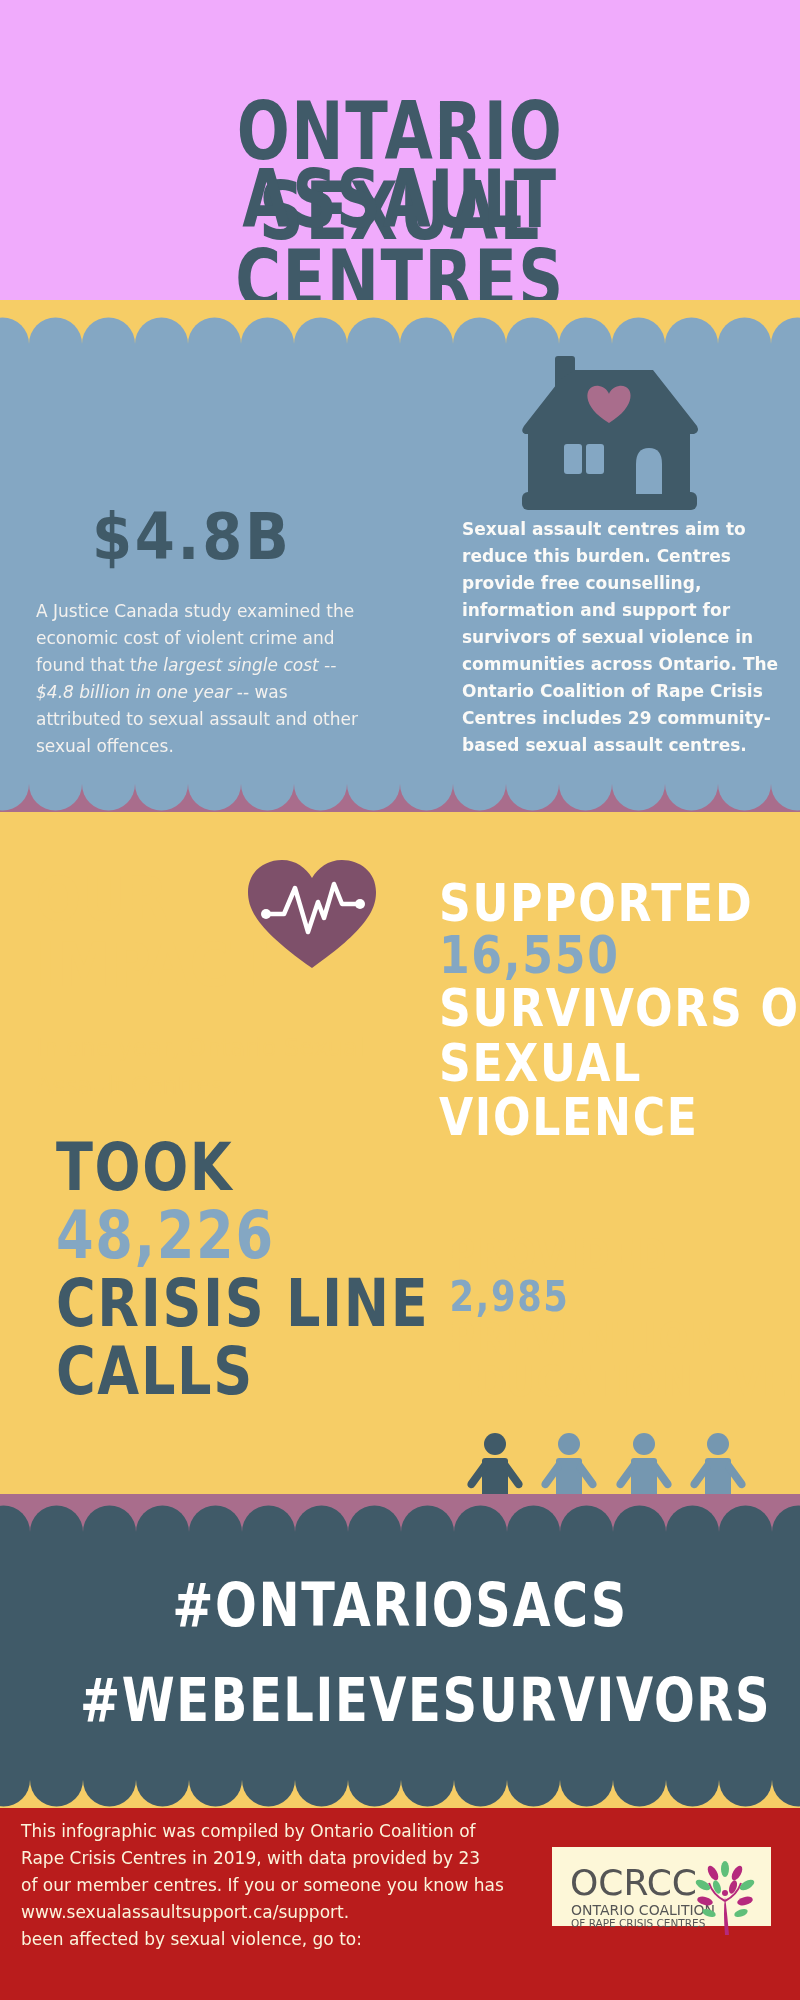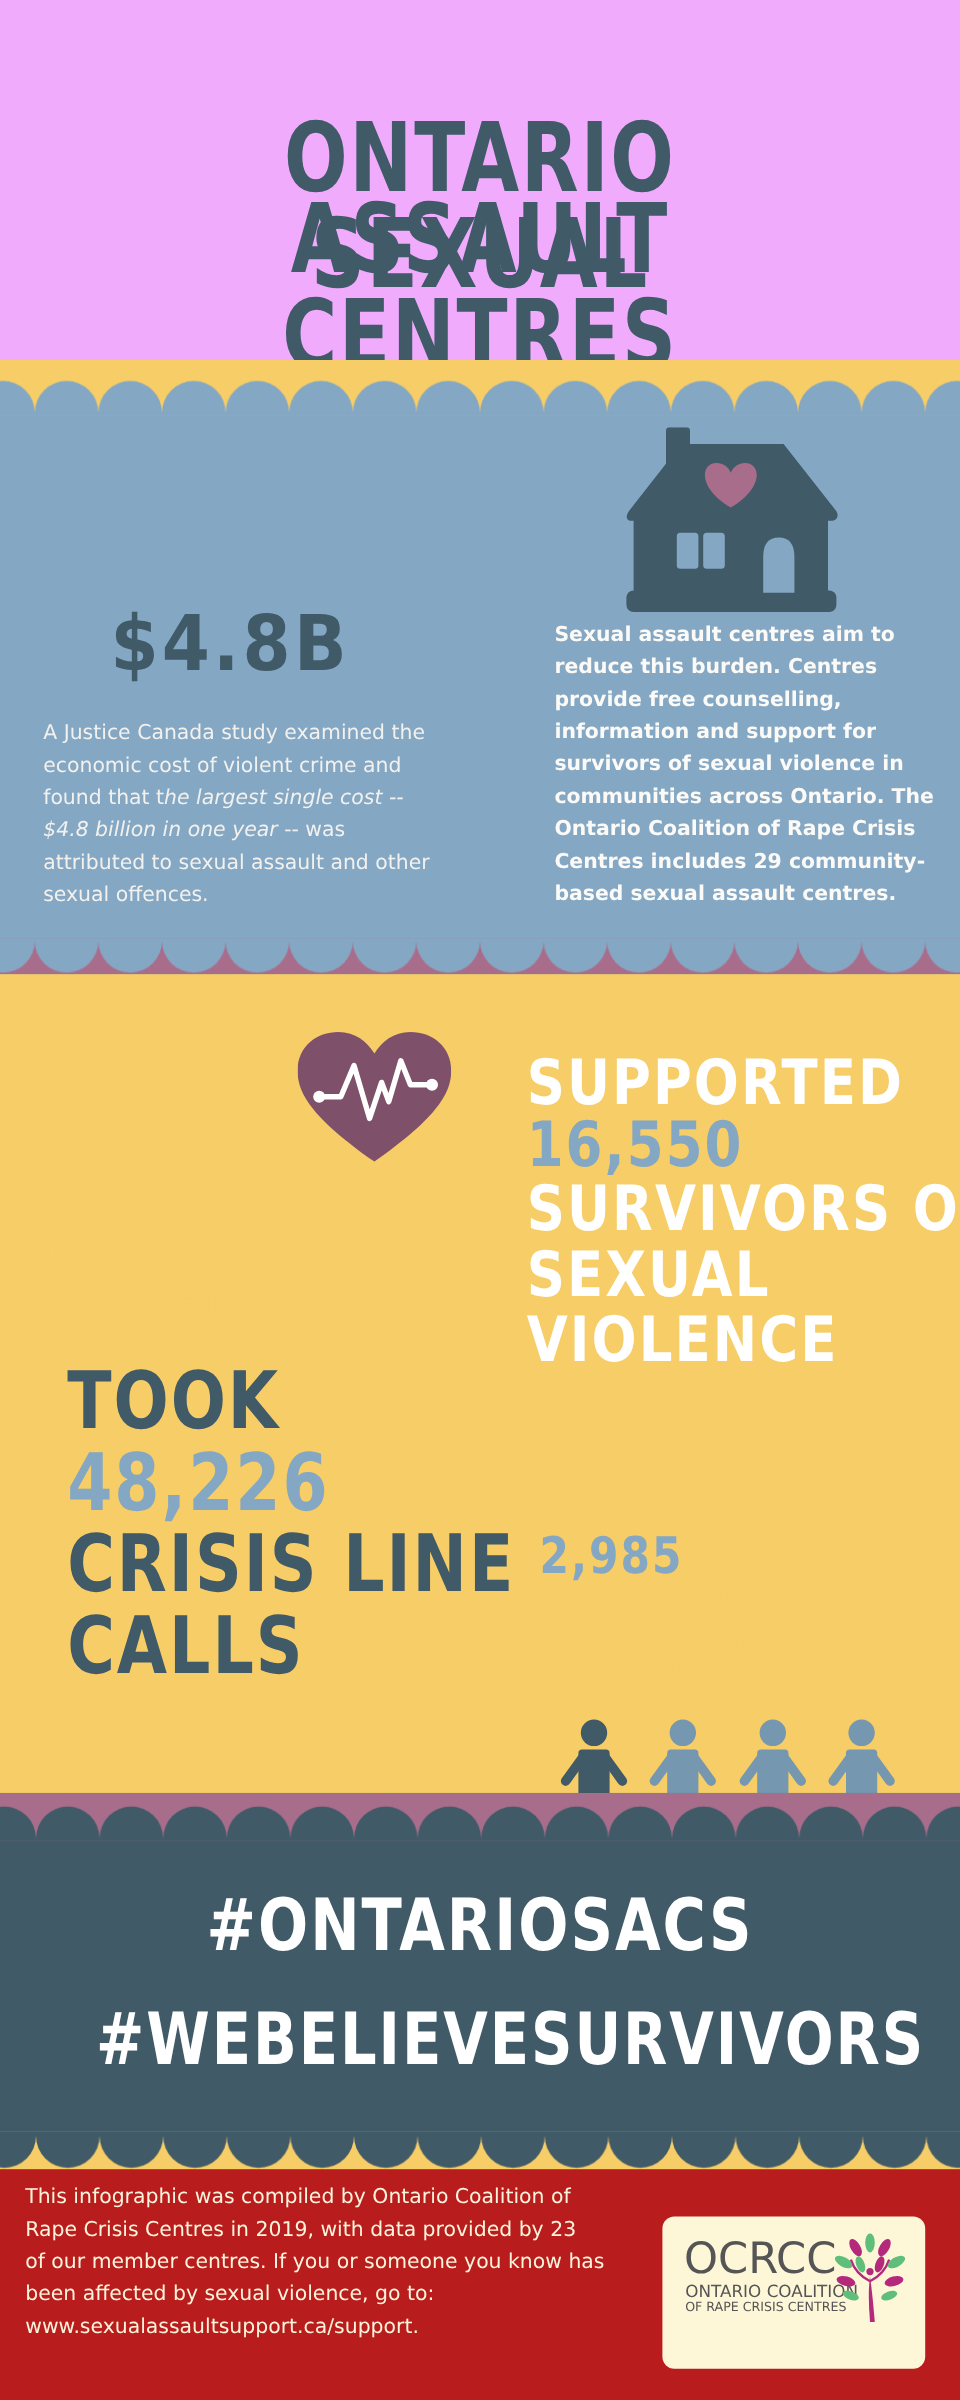--- a/index.html
+++ b/index.html
@@ -156,24 +156,24 @@
     </pattern>
   </defs>
   <rect width="800" height="40" fill="url(#scC)"></rect>
 </svg>
 
 <div id="sec-footer" class="section">
   <div class="abs footer-text" style="left:21px; top:28px; width:520px;">
     <div>This infographic was compiled by Ontario Coalition of</div>
     <div>Rape Crisis Centres in 2019, with data provided by 23</div>
     <div>of our member centres. If you or someone you know has</div>
+    <div>www.sexualassaultsupport.ca/support.</div>
     <div>been affected by sexual violence, go to:</div>
-    <div>www.sexualassaultsupport.ca/support.</div>
   </div>
-  <div class="abs logo-box" style="left:552px; top:57px; width:219px; height:127px;border-radius:10px;">
+  <div class="abs logo-box" style="left:552px; top:57px; width:219px; height:79px;">
     <div class="abs" style="left:18px; top:18px; color:#555555; font-size:36px; letter-spacing:0px; font-weight:normal; line-height:36px;">OCRCC</div>
     <div class="abs" style="left:19px; top:57px; color:#555555; font-size:14px; line-height:12px; white-space:nowrap;">ONTARIO COALITION</div>
     <div class="abs" style="left:19px; top:70px; color:#555555; font-size:10.5px; line-height:12px; white-space:nowrap;">OF RAPE CRISIS CENTRES</div>
     <svg class="abs" style="left:143px; top:14px;" width="60" height="74" viewBox="0 0 60 74">
       <path d="M30 74 Q28 50 30 36 Q32 50 34 74 Z" fill="#b5297d"></path>
       <path d="M30 40 Q18 34 14 22" stroke="#b5297d" stroke-width="2" fill="none"></path>
       <path d="M30 40 Q42 34 46 22" stroke="#b5297d" stroke-width="2" fill="none"></path>
       <ellipse cx="30" cy="8" rx="4" ry="8" fill="#5fbf7a"></ellipse>
       <ellipse cx="18" cy="12" rx="4" ry="8" transform="rotate(-30 18 12)" fill="#b5297d"></ellipse>
       <ellipse cx="42" cy="12" rx="4" ry="8" transform="rotate(30 42 12)" fill="#b5297d"></ellipse>

